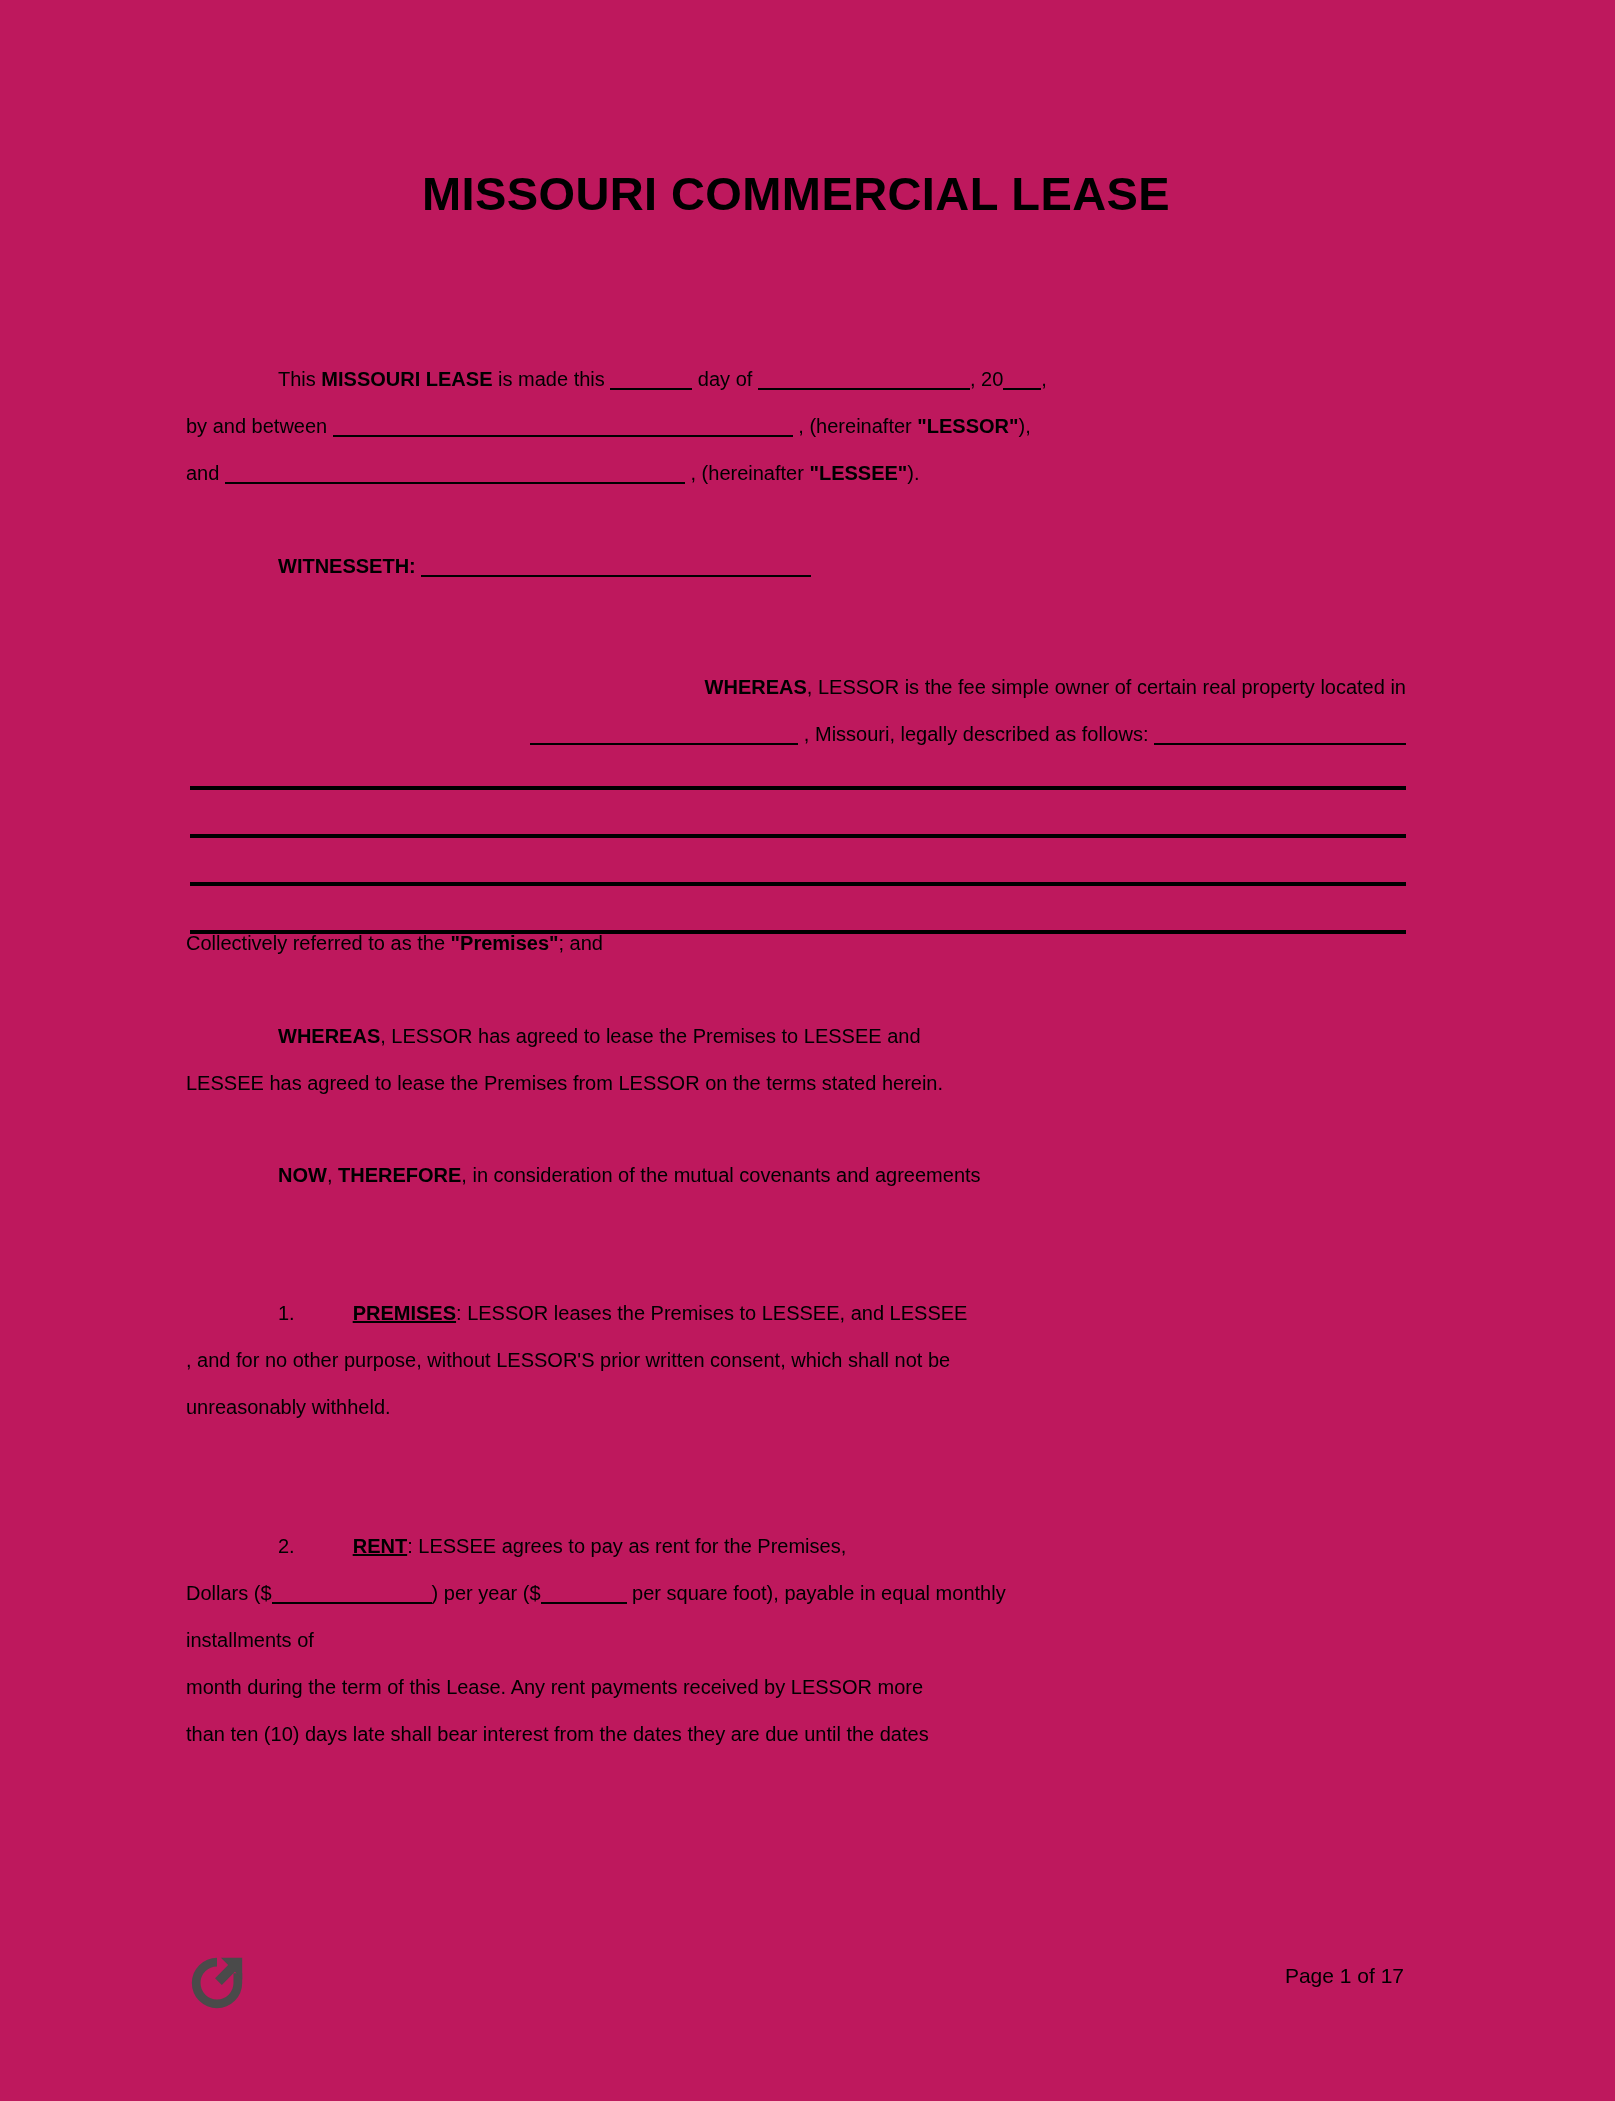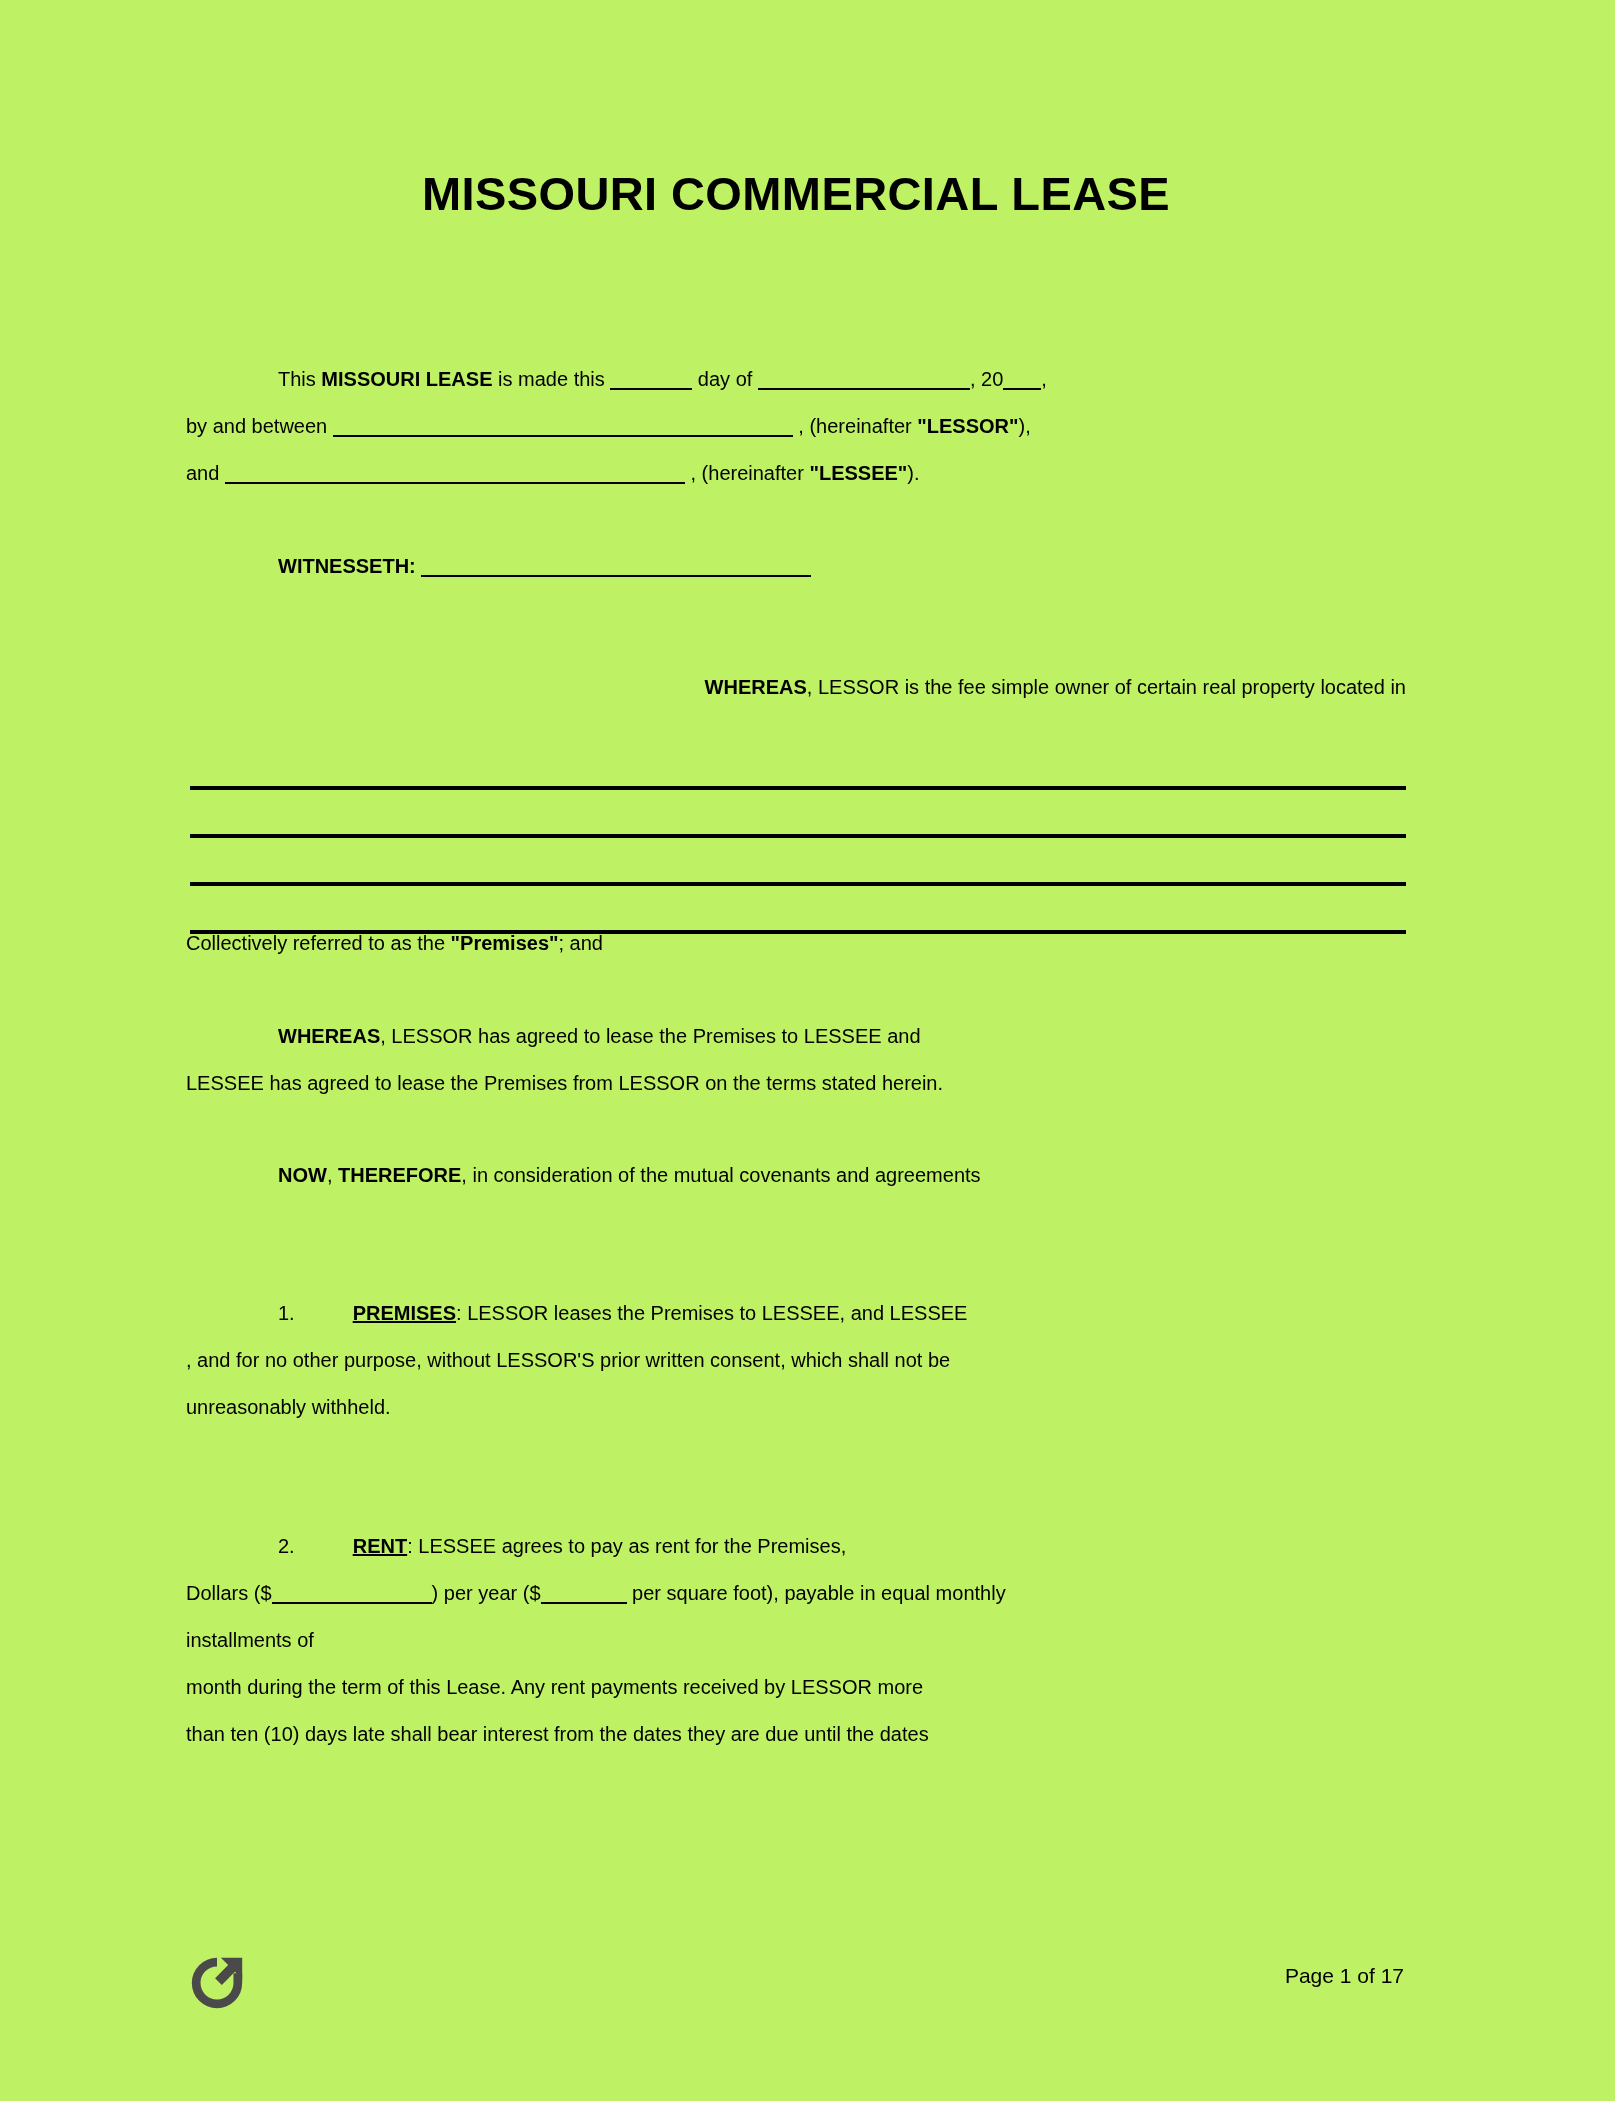--- a/index.html
+++ b/index.html
@@ -9,21 +9,21 @@
     background: #ffffff;
   }
   body {
     font-family: "Liberation Sans", sans-serif;
     color: #000000;
   }
   .page {
     position: relative;
     width: 1615px;
     height: 2101px;
-    background: #bef264;
+    background: #be185d;
     margin: 0 auto;
     overflow: hidden;
     box-sizing: border-box;
   }
   .content {
     position: absolute;
     left: 186px;
     top: 0;
     width: 1220px;
   }
@@ -141,20 +141,23 @@
     <div class="body-block" style="top:543px;">
       <div class="ln indent">
         <b>WITNESSETH:</b><span>&nbsp;</span><span class="blank w-witness"></span>
       </div>
     </div>
 
     <div class="body-block" style="top:664px;text-align:right;">
       <div class="ln">
         <span class="indent"></span><b>WHEREAS</b><span>, LESSOR is the fee simple owner of certain real property located in</span>
       </div>
+      <div class="ln">
+        <span class="blank w-city"></span><span> , Missouri, legally described as follows: </span><span class="blank w-legal"></span>
+      </div>
     </div>
 
     <div class="rule-stack" style="top:786px; height:200px;">
       <div class="rule" style="top:0px;"></div>
       <div class="rule" style="top:48px;"></div>
       <div class="rule" style="top:96px;"></div>
       <div class="rule" style="top:144px;"></div>
     </div>
 
     <div class="body-block" style="top:920px;">

